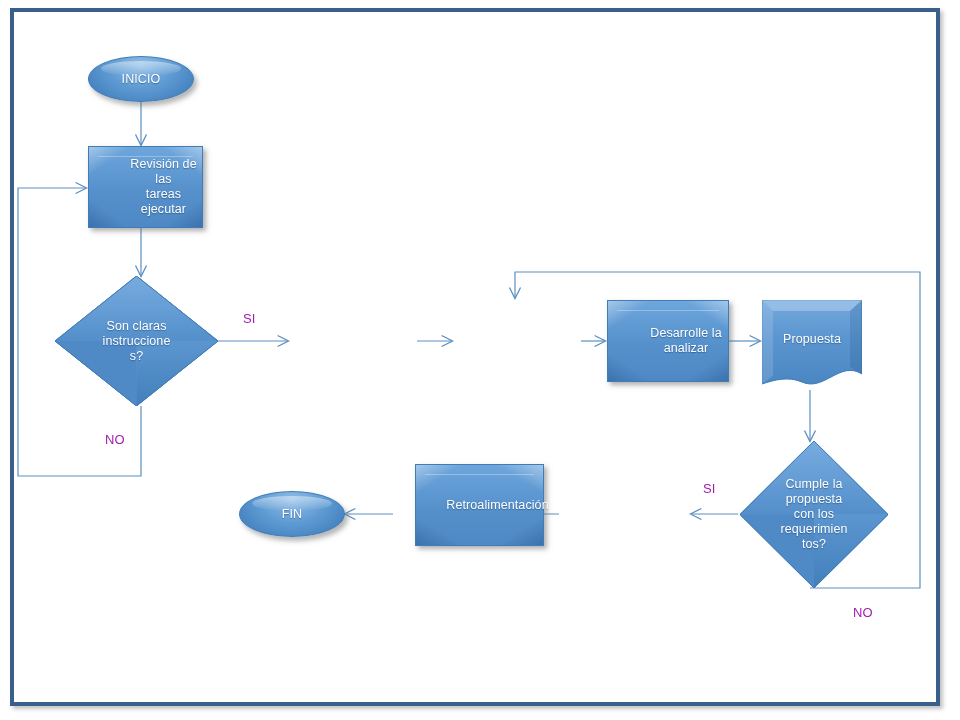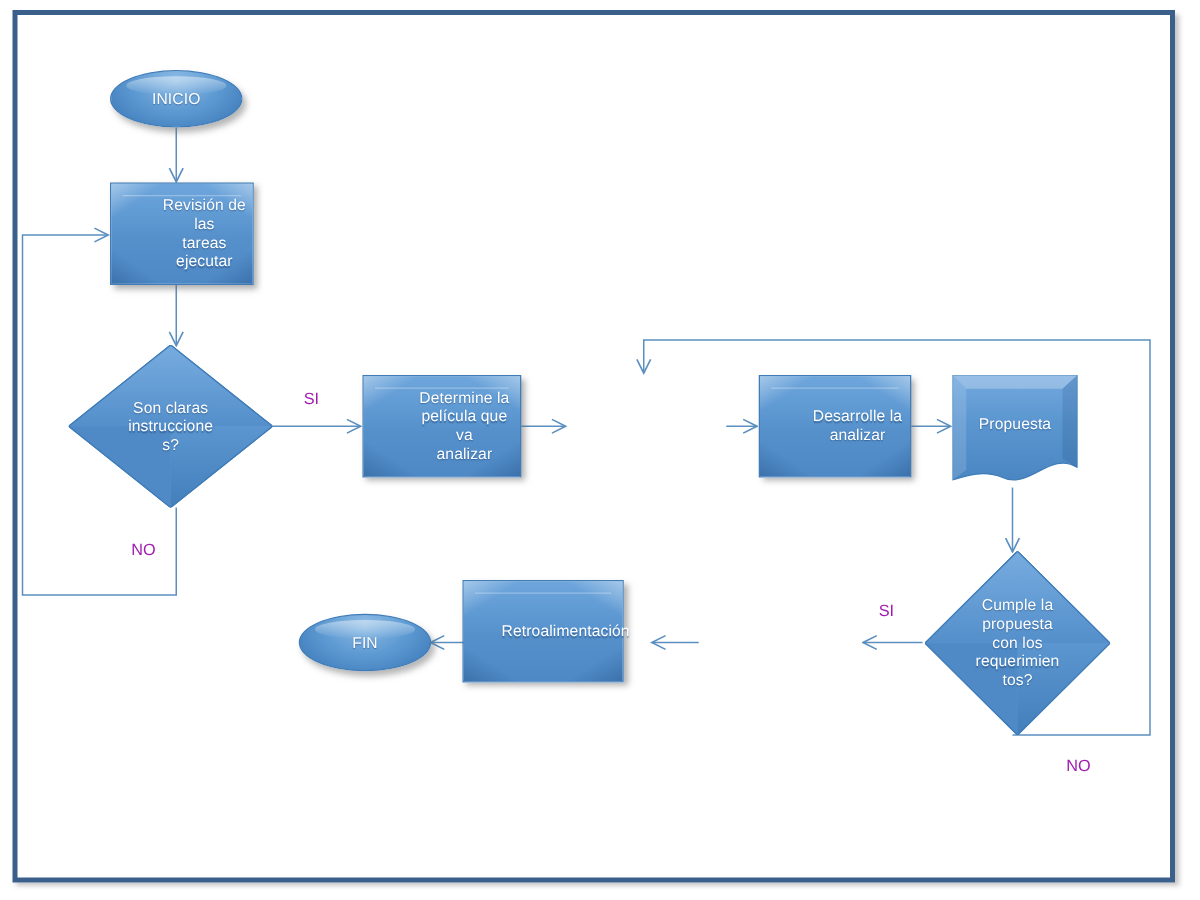--- a/index.html
+++ b/index.html
@@ -205,25 +205,20 @@
           <polygon points="0,65 81.5,65 81.5,130" fill="#4f8ac7"></polygon>
           <polygon points="163,65 81.5,65 81.5,130" fill="url(#dgB)"></polygon>
           <polygon points="81.5,0 163,65 81.5,130 0,65" fill="none" stroke="#3f7cb8" stroke-width="1"></polygon>
         </g>
       </svg>
       <span class="lbl">Son claras
 instruccione
 s?</span>
     </div>
 
-    <div class="node proc" style="left:290px; top:300px; width:127px; height:82px;">
-      <span class="lbl">Determine  la
-película  que va
-analizar</span>
-    </div>
 
 
     <div class="node proc" style="left:607px; top:300px; width:122px; height:82px;">
       <span class="lbl">Desarrolle la
 analizar</span>
     </div>
 
     <div class="node docshape" style="left:762px; top:300px; width:100px; height:90px;">
       <svg class="docsvg" viewBox="0 0 100 90" preserveAspectRatio="none" xmlns="http://www.w3.org/2000/svg">
         <defs>
@@ -252,21 +247,21 @@
         </g>
       </svg>
       <span class="lbl">Cumple la
 propuesta
 con los
 requerimien
 tos?</span>
     </div>
 
 
-    <div class="node proc" style="left:370px; top:464px; width:129px; height:82px;">
+    <div class="node proc" style="left:415px; top:464px; width:129px; height:82px;">
       <span class="lbl">Retroalimentación</span>
     </div>
 
     <div class="node term" style="left:239px; top:491px; width:106px; height:46px;justify-content:center;">
       <span class="lbl">FIN</span>
     </div>
 
     <div class="edge-label" style="left:243px; top:311px;">SI</div>
     <div class="edge-label" style="left:105px; top:432px;">NO</div>
     <div class="edge-label" style="left:703px; top:481px;">SI</div>

